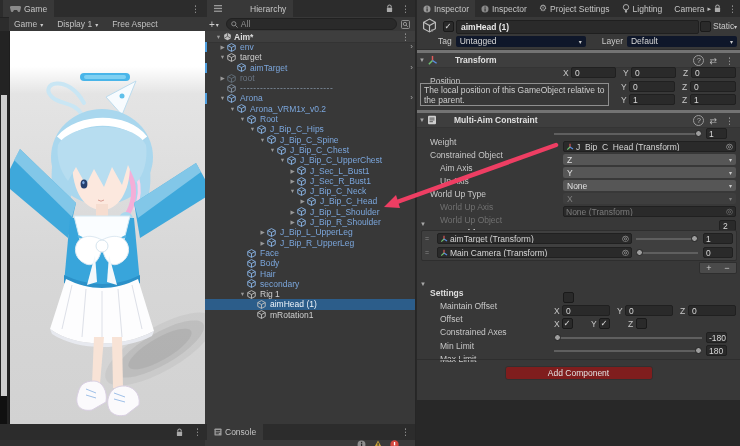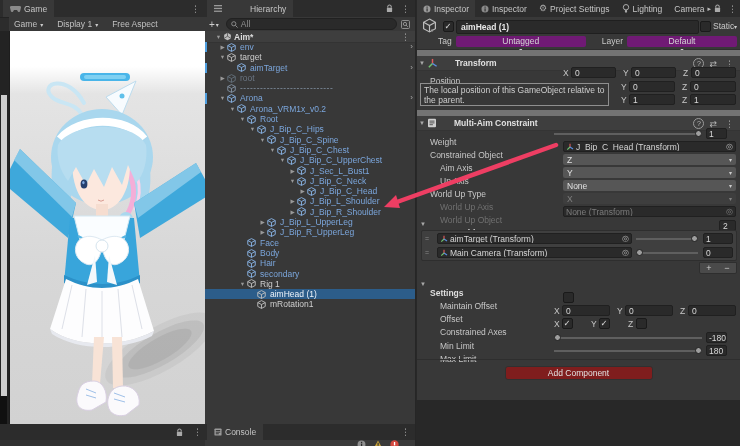--- a/index.html
+++ b/index.html
@@ -58,22 +58,22 @@
   #console-strip{position:absolute;left:0;top:16px;right:0;height:6px;background:#3a3a3a;overflow:hidden;display:flex;justify-content:flex-end;gap:7px;padding-right:16px;}
 
   
   #inspector-panel{position:absolute;left:417px;top:0;width:323px;height:400px;background:#383838;overflow:hidden;}
   #insp-tabs .tab{padding:0 6px;}
   .goheader{position:absolute;left:0;top:17px;width:100%;height:32px;background:#383838;border-bottom:1px solid #2e2e2e;}
   .namefield{position:absolute;left:39px;top:3px;width:237px;height:12px;background:#2a2a2a;border:1px solid #1f1f1f;border-radius:2px;line-height:12px;padding-left:4px;font-weight:bold;color:#e6e6e6;}
   .cb{width:9px;height:9px;background:#2a2a2a;border:1px solid #1a1a1a;border-radius:2px;position:relative;flex:none;}
   .cb.checked::after{content:"\2713";position:absolute;left:0.5px;top:-1.5px;color:#d8d8d8;font-size:8.5px;}
   .rowline{position:absolute;display:flex;align-items:center;}
-  .minidd{height:11px;background:#701a75;border-radius:2px;display:flex;align-items:center;justify-content:space-between;padding:0 4px;color:#d6d6d6;flex-direction:column;}
-  .comphead{position:absolute;left:0;width:100%;height:14px;background:#3e3e3e;border-top:6px solid #737373;border-bottom:1px solid #343434;display:flex;align-items:center;}
+  .minidd{height:11px;background:#0f172a;border-radius:2px;display:flex;align-items:center;justify-content:space-between;padding:0 4px;color:#d6d6d6;}
+  .comphead{position:absolute;left:0;width:100%;height:14px;background:#3e3e3e;border-top:3px solid #737373;border-bottom:1px solid #343434;display:flex;align-items:center;}
   .comphead .foldarr{width:10px;text-align:center;font-size:6px;color:#a8a8a8;}
   .comphead .ctitle{font-weight:bold;color:#e0e0e0;margin-left:17px;}
   .hicons{position:absolute;right:3px;top:2px;display:flex;gap:5px;align-items:center;color:#b5b5b5;}
   .helpi{width:9px;height:9px;border:1px solid #9a9a9a;border-radius:50%;font-size:7px;line-height:9px;text-align:center;color:#bbb;}
   .preseti{font-size:9px;color:#b5b5b5;}
   .irow{position:absolute;left:0;width:100%;height:13px;}
   .ilabel{position:absolute;left:13px;top:10px;color:#c8c8c8;white-space:nowrap;}
   .ilabel.ind{left:23px;}
   .ilabel.bold{font-weight:bold;color:#dedede;}
   .ilabel.dis{color:#707070;}
@@ -406,20 +406,31 @@
           <span style="display: flex; flex: 0 0 auto;">
             <svg width="9" height="9" viewBox="0 0 12 12" style="flex:none;margin-right:3px;">
               <path d="M6 0.8 11 3.4v5.2L6 11.2 1 8.6V3.4Z" fill="none" stroke="#8ab6e8" stroke-width="1.2"></path>
               <path d="M1 3.4 6 6l5-2.6M6 6v5.2" fill="none" stroke="#8ab6e8" stroke-width="1.2"></path>
             </svg>
           </span>
           <span class="hlabel">J_Sec_L_Bust1</span>
         </div>
         <div class="hrow st-prefab">
           <span style="flex: 0 0 auto; width: 83px;"></span>
+          <span class="harrow">▶</span>
+          <span style="display: flex; flex: 0 0 auto;">
+            <svg width="9" height="9" viewBox="0 0 12 12" style="flex:none;margin-right:3px;">
+              <path d="M6 0.8 11 3.4v5.2L6 11.2 1 8.6V3.4Z" fill="none" stroke="#8ab6e8" stroke-width="1.2"></path>
+              <path d="M1 3.4 6 6l5-2.6M6 6v5.2" fill="none" stroke="#8ab6e8" stroke-width="1.2"></path>
+            </svg>
+          </span>
+          <span class="hlabel">J_Sec_R_Bust1</span>
+        </div>
+        <div class="hrow st-prefab">
+          <span style="flex: 0 0 auto; width: 83px;"></span>
           <span class="harrow">▼</span>
           <span style="display: flex; flex: 0 0 auto;">
             <svg width="9" height="9" viewBox="0 0 12 12" style="flex:none;margin-right:3px;">
               <path d="M6 0.8 11 3.4v5.2L6 11.2 1 8.6V3.4Z" fill="none" stroke="#8ab6e8" stroke-width="1.2"></path>
               <path d="M1 3.4 6 6l5-2.6M6 6v5.2" fill="none" stroke="#8ab6e8" stroke-width="1.2"></path>
             </svg>
           </span>
           <span class="hlabel">J_Bip_C_Neck</span>
         </div>
         <div class="hrow st-prefab">

